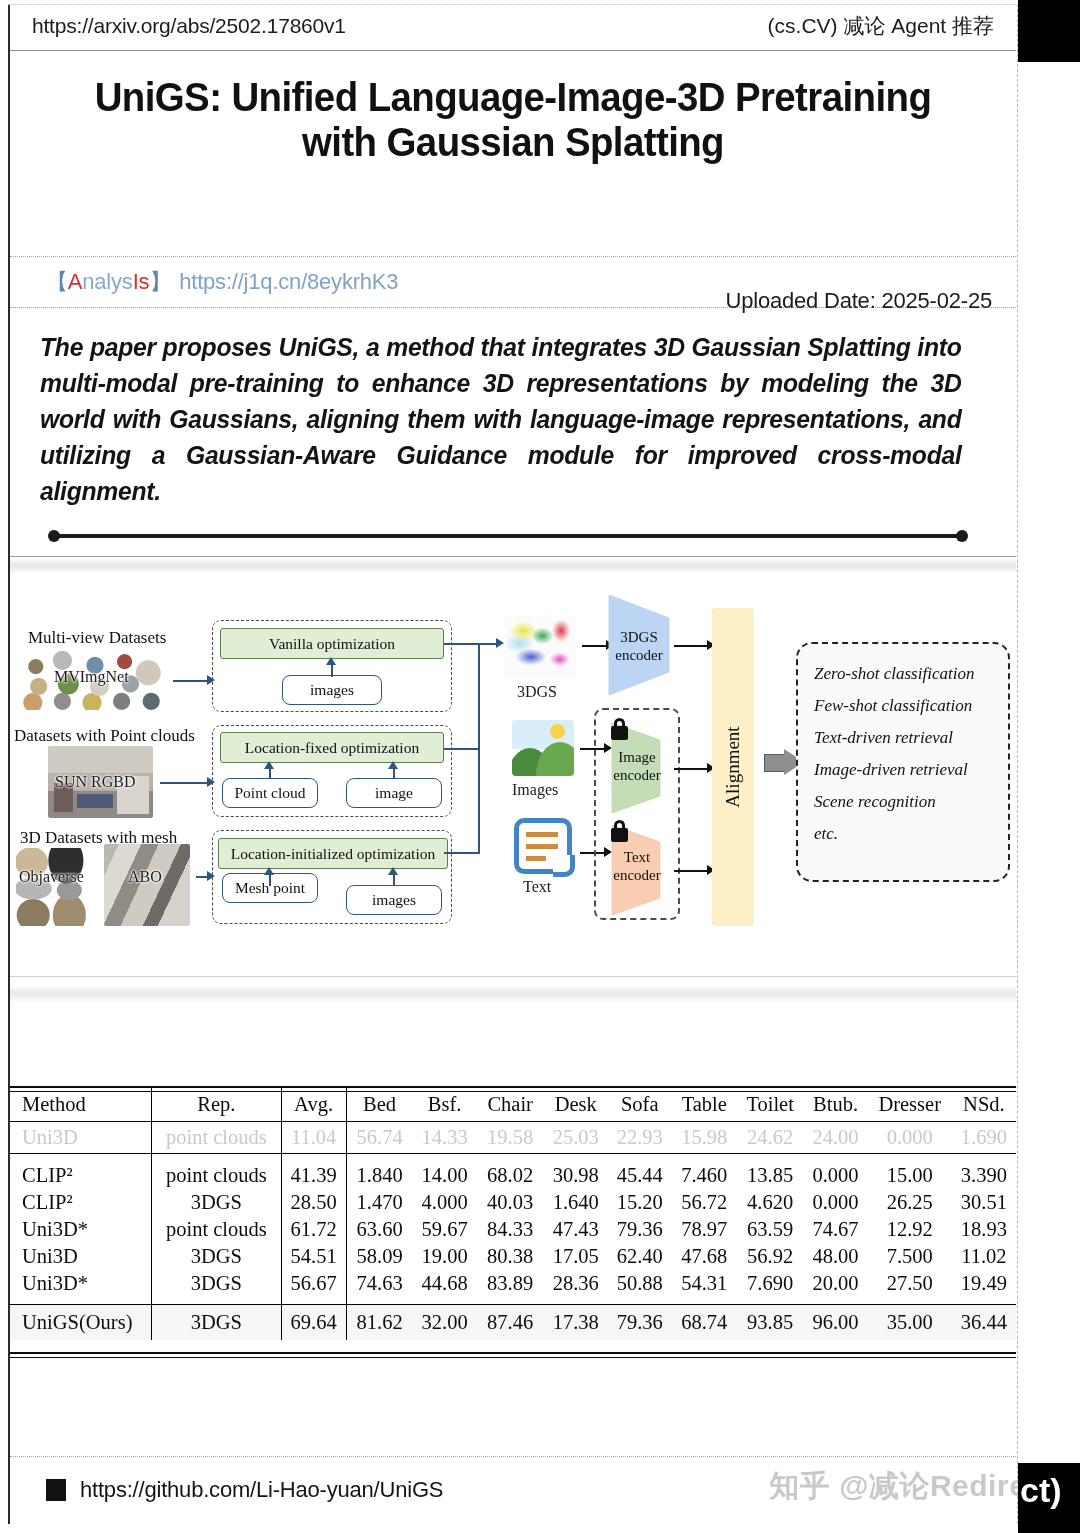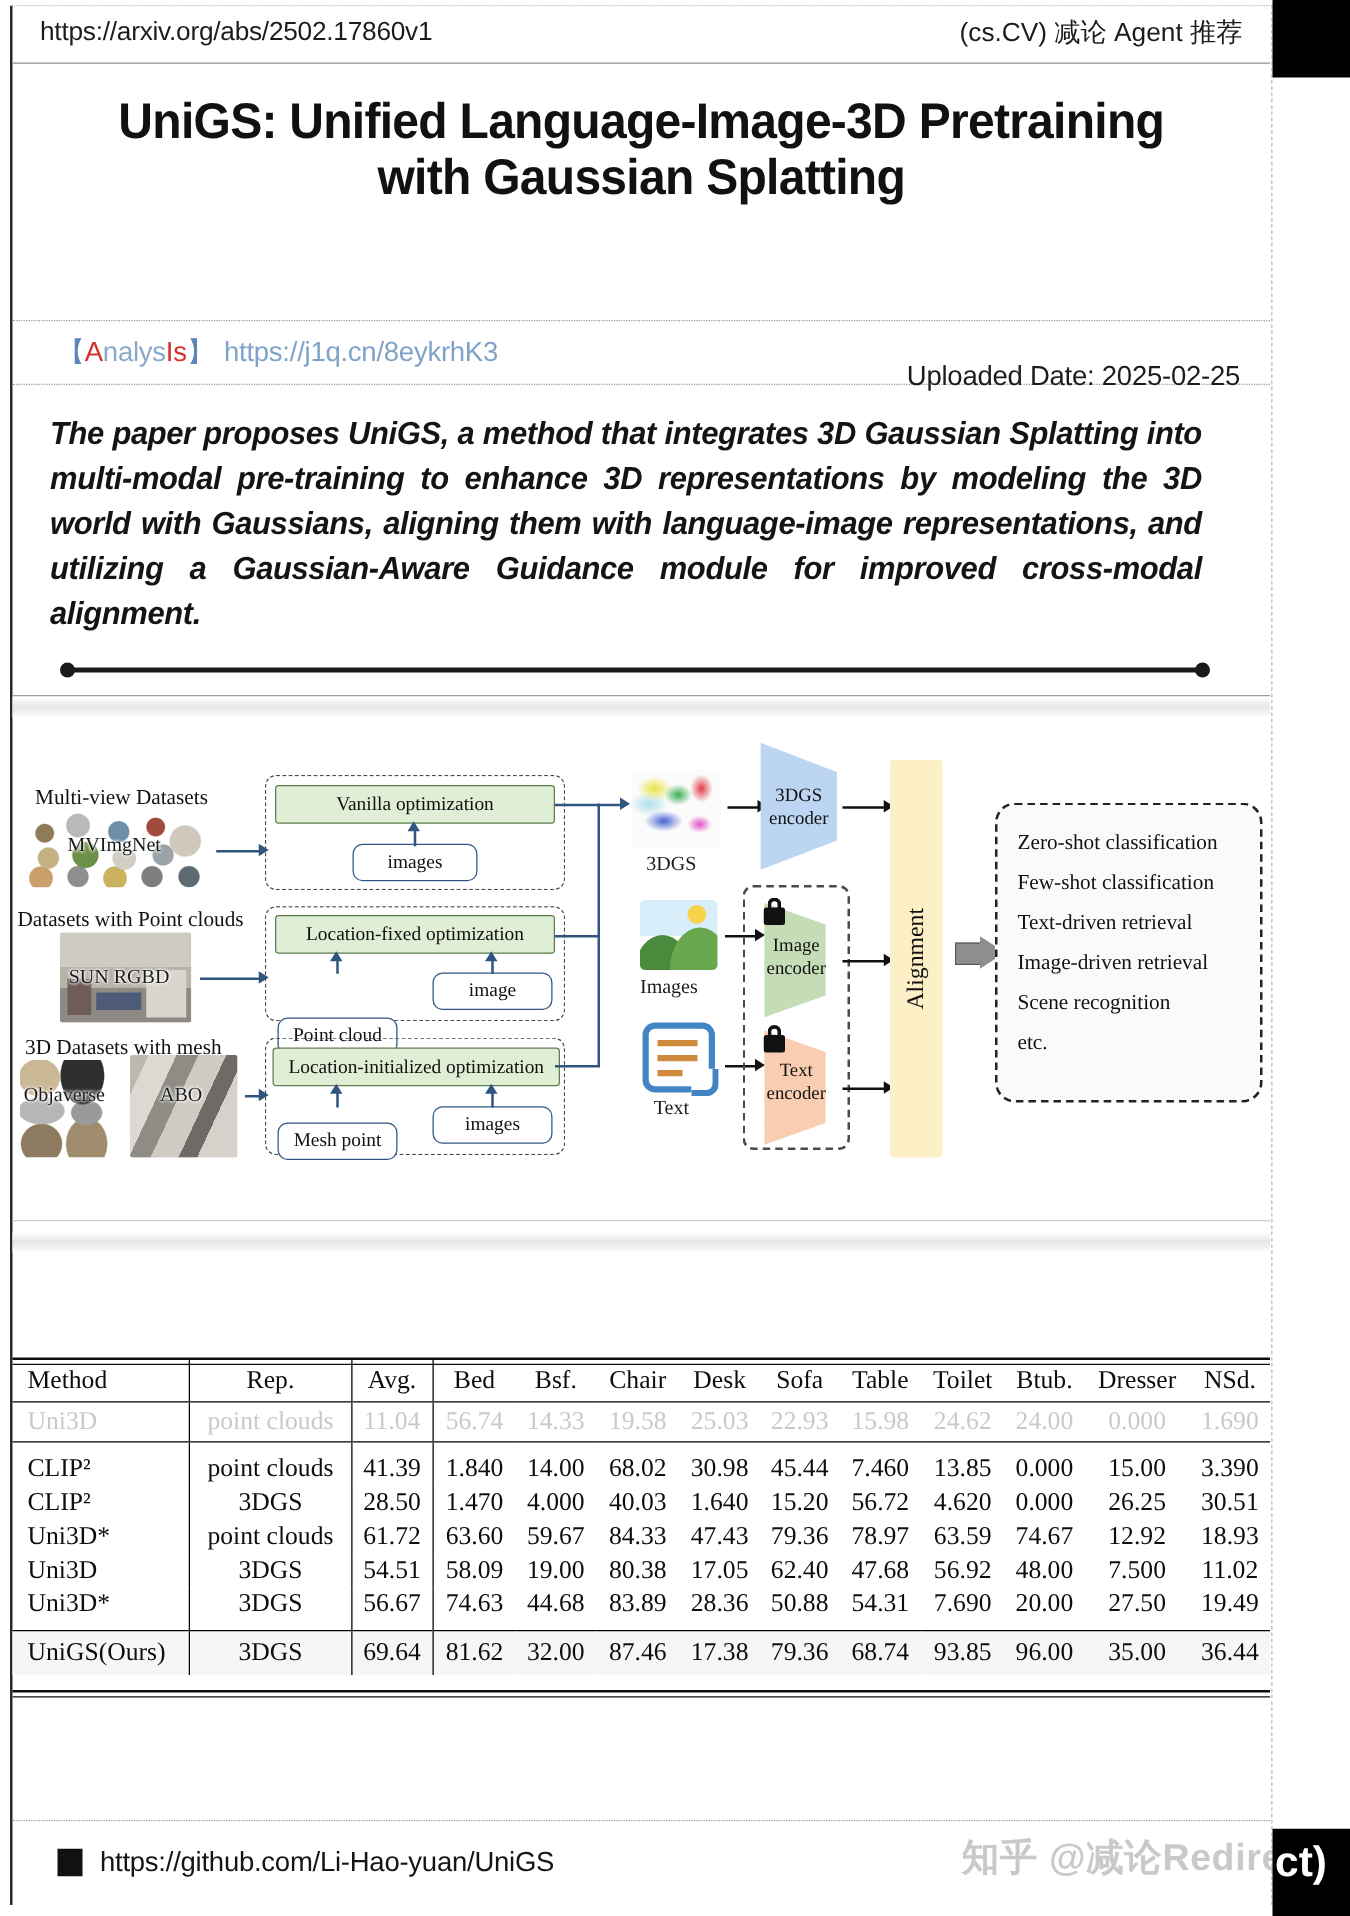--- a/index.html
+++ b/index.html
@@ -250,20 +250,21 @@
     box-sizing: border-box;
     white-space: nowrap;
   }
   .outbox {
     position: absolute;
     border: 2px dashed #222;
     border-radius: 16px;
     background: #fafafa;
     box-sizing: border-box;
     padding: 14px 16px;
+    font-style: italic;
   }
   .outbox .oitem {
     font-family: "Liberation Serif", serif;
     font-size: 17px;
     color: #111;
     line-height: 1.88;
     white-space: nowrap;
   }
   .align-bar {
     position: absolute;
@@ -552,30 +553,30 @@
     <div class="arrow-head" style="left:197px; top:291px;"></div>
 
     <div class="dashbox" style="left:202px; top:40px; width:240px; height:92px;"></div>
     <div class="greenbox" style="left:210px; top:48px; width:224px; height:31px;">Vanilla optimization</div>
     <div class="bluebox" style="left:272px; top:95px; width:100px; height:30px;">images</div>
     <div class="vline" style="left:321px; top:83px; height:14px;"></div>
     <div class="arrow-up" style="left:316px; top:77px;"></div>
 
     <div class="dashbox" style="left:202px; top:145px; width:240px; height:92px;"></div>
     <div class="greenbox" style="left:210px; top:152px; width:224px; height:31px;">Location-fixed optimization</div>
-    <div class="bluebox" style="left:212px; top:198px; width:96px; height:30px;margin-top:36px;">Point cloud</div>
+    <div class="bluebox" style="left:212px; top:198px; width:96px; height:30px;">Point cloud</div>
     <div class="bluebox" style="left:336px; top:198px; width:96px; height:30px;">image</div>
     <div class="vline" style="left:259px; top:187px; height:12px;"></div>
     <div class="arrow-up" style="left:254px; top:181px;"></div>
     <div class="vline" style="left:383px; top:187px; height:12px;"></div>
     <div class="arrow-up" style="left:378px; top:181px;"></div>
 
     <div class="dashbox" style="left:202px; top:250px; width:240px; height:94px;"></div>
     <div class="greenbox" style="left:208px; top:258px; width:230px; height:31px;">Location-initialized optimization</div>
-    <div class="bluebox" style="left:212px; top:318px; width:96px; height:30px;">Mesh point</div>
+    <div class="bluebox" style="left:212px; top:293px; width:96px; height:30px;">Mesh point</div>
     <div class="bluebox" style="left:336px; top:305px; width:96px; height:30px;">images</div>
     <div class="vline" style="left:259px; top:293px; height:13px;"></div>
     <div class="arrow-up" style="left:254px; top:287px;"></div>
     <div class="vline" style="left:383px; top:293px; height:13px;"></div>
     <div class="arrow-up" style="left:378px; top:287px;"></div>
 
     <div class="arrow-line" style="left:434px; top:63px; width:36px;"></div>
     <div class="arrow-line" style="left:434px; top:168px; width:36px;"></div>
     <div class="arrow-line" style="left:434px; top:272px; width:36px;"></div>
     <div class="vline" style="left:468px; top:63px; height:210px;"></div>

